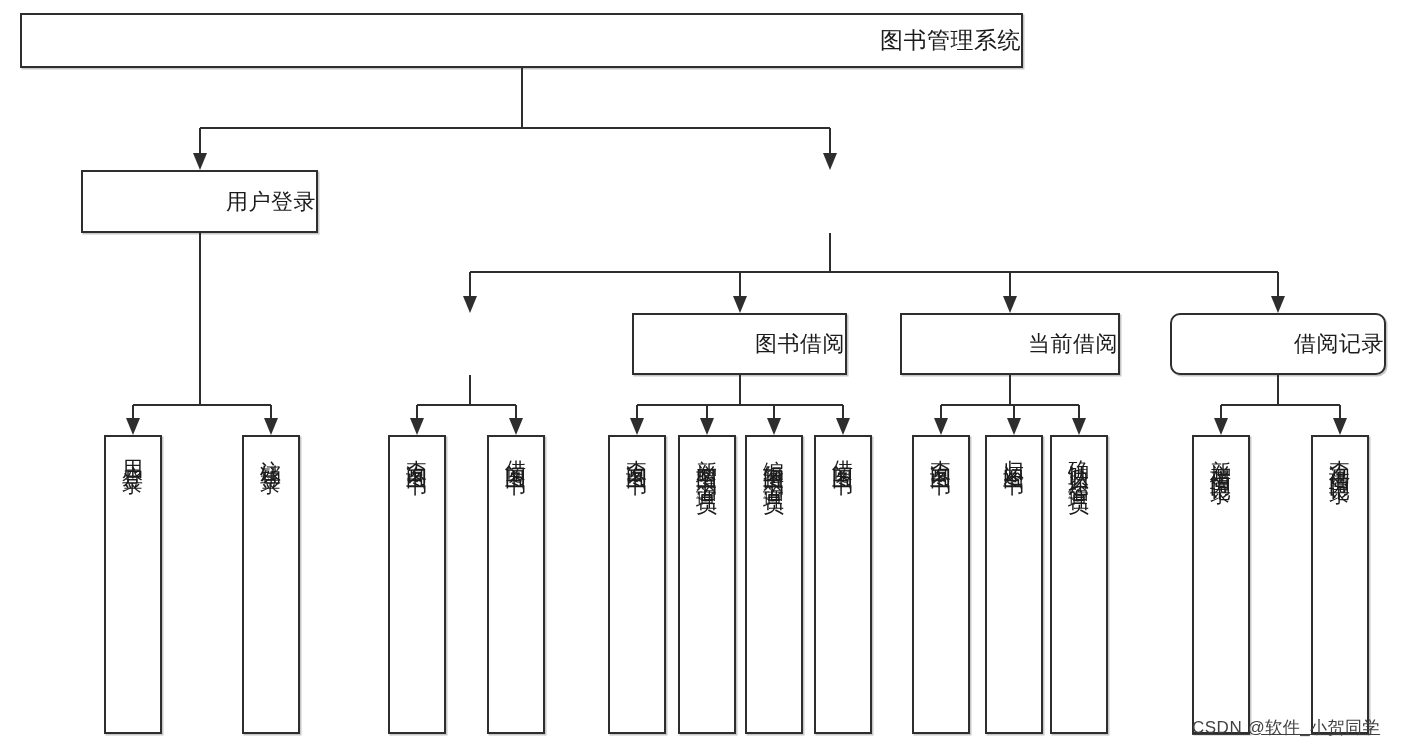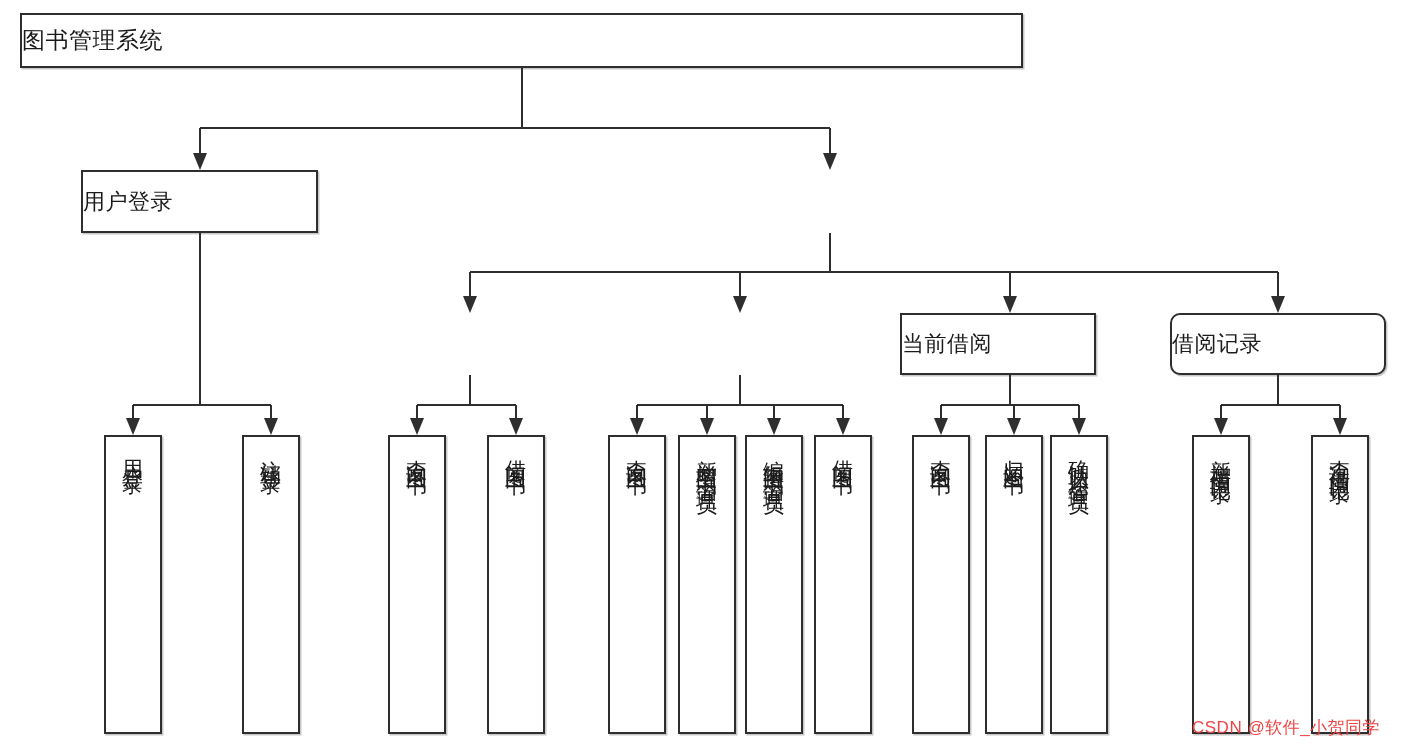--- a/index.html
+++ b/index.html
@@ -15,21 +15,21 @@
 
   
   .node{
     position:absolute;
     box-sizing:border-box;
     background:#ffffff;
     border:2px solid #2e2e2e;
     box-shadow:1.5px 1.5px 0 rgba(130,130,130,.45);
     display:flex;
     align-items:center;
-    justify-content:flex-start;
+    justify-content:flex-end;
     color:#1b1b1b;
   }
   .node .label{
     display:block;
     line-height:1.32;
     letter-spacing:.5px;
     white-space:pre;
   }
 
   
@@ -64,38 +64,42 @@
     border-left:7px solid transparent;
     border-right:7px solid transparent;
     border-top:17px solid #2e2e2e;
   }
 
   
   #watermark{
     position:absolute;
     left:1192px;top:716px;
     font-size:17px;
-    color:#ef4444;
+    color:#404040;
     letter-spacing:.5px;
     white-space:nowrap;
     pointer-events:none;
+    text-decoration:underline;
   }
 </style>
 </head>
 <body>
 
 <div id="diagram">
 
 <div class="node root horiz" style="left: 20px; top: 13px; width: 1003px; height: 55px;">
       <span class="label">图书管理系统</span>
     </div>
     <div class="node horiz" style="left: 81px; top: 170px; width: 237px; height: 63px;">
       <span class="label">用户登录</span>
     </div>
-    <div class="node horiz" style="left: 900px; top: 313px; width: 196px; height: 62px;">
+    <div class="node horiz" style="left: 632px; top: 313px; width: 215px; height: 62px;">
+      <span class="label">图书借阅</span>
+    </div>
+    <div class="node horiz" style="left: 900px; top: 313px; width: 220px; height: 62px;">
       <span class="label">当前借阅</span>
     </div>
     <div class="node horiz" style="left: 1170px; top: 313px; width: 216px; height: 62px; border-radius: 10px;">
       <span class="label">借阅记录</span>
     </div>
     <div class="node vert" style="left: 104px; top: 435px; width: 58px; height: 299px;">
       <span class="label">用户登录</span>
     </div>
     <div class="node vert" style="left: 242px; top: 435px; width: 58px; height: 299px;">
       <span class="label">注销登录</span>

